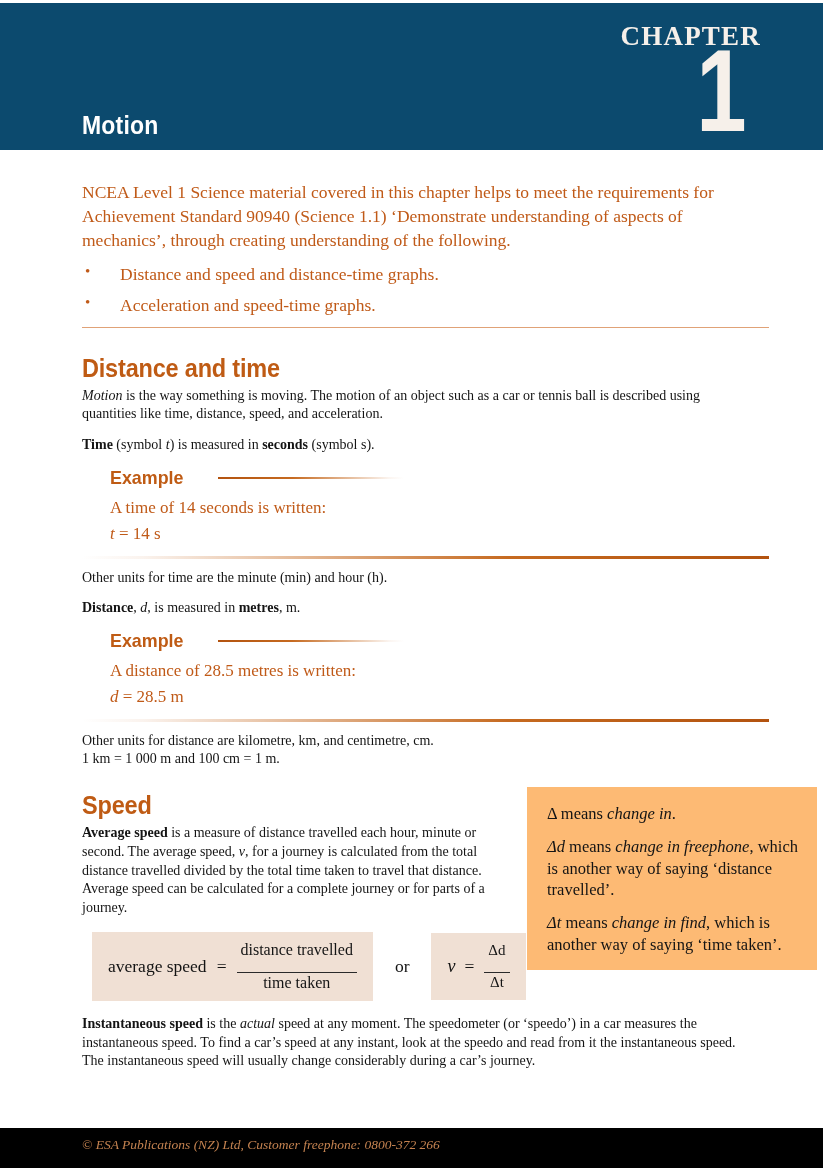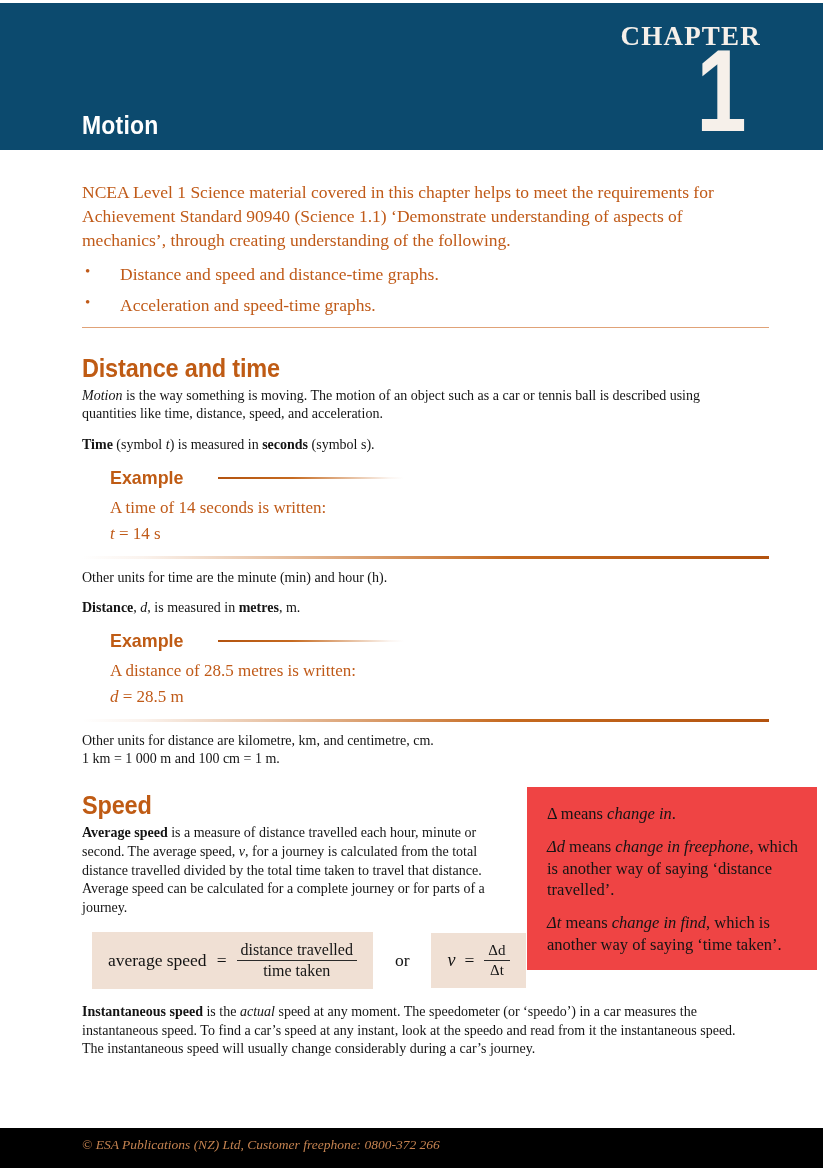--- a/index.html
+++ b/index.html
@@ -179,21 +179,21 @@
     margin-top: 10px;
     background: linear-gradient(to right, rgba(255,255,255,0) 0%, rgba(240,214,196,0.3) 9%, #c66a20 62%, #b3530f 100%);
   }
 
   
   .sidenote {
     position: absolute;
     left: 445px;
     top: 607px;
     width: 290px;
-    background: #ef4444;
+    background: #fdba74;
     padding: 16px 16px 14px 20px;
     box-sizing: border-box;
   }
   .sidenote p {
     margin: 0 0 11px 0;
     color: #141414;
     font-family: "Liberation Serif", serif;
     font-size: 16.5px;
     line-height: 1.32;
   }
@@ -220,20 +220,21 @@
   }
   .formula-box .eqsign {
     font-size: 17.5px;
     margin-right: 10px;
   }
   .frac {
     display: inline-flex;
     flex-direction: column;
     align-items: center;
     line-height: 1.12;
+    gap: 12px;
   }
   .frac .num {
     font-size: 16px;
     padding: 0 4px 1px 4px;
   }
   .frac .den {
     font-size: 16px;
     border-top: 1.3px solid #2a2a2a;
     padding: 1px 4px 0 4px;
     width: 100%;

